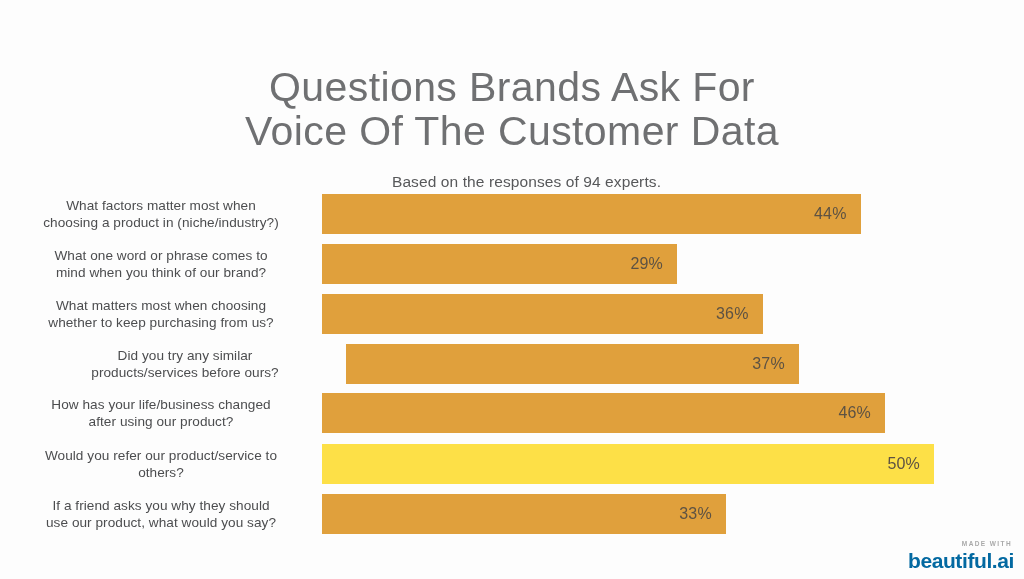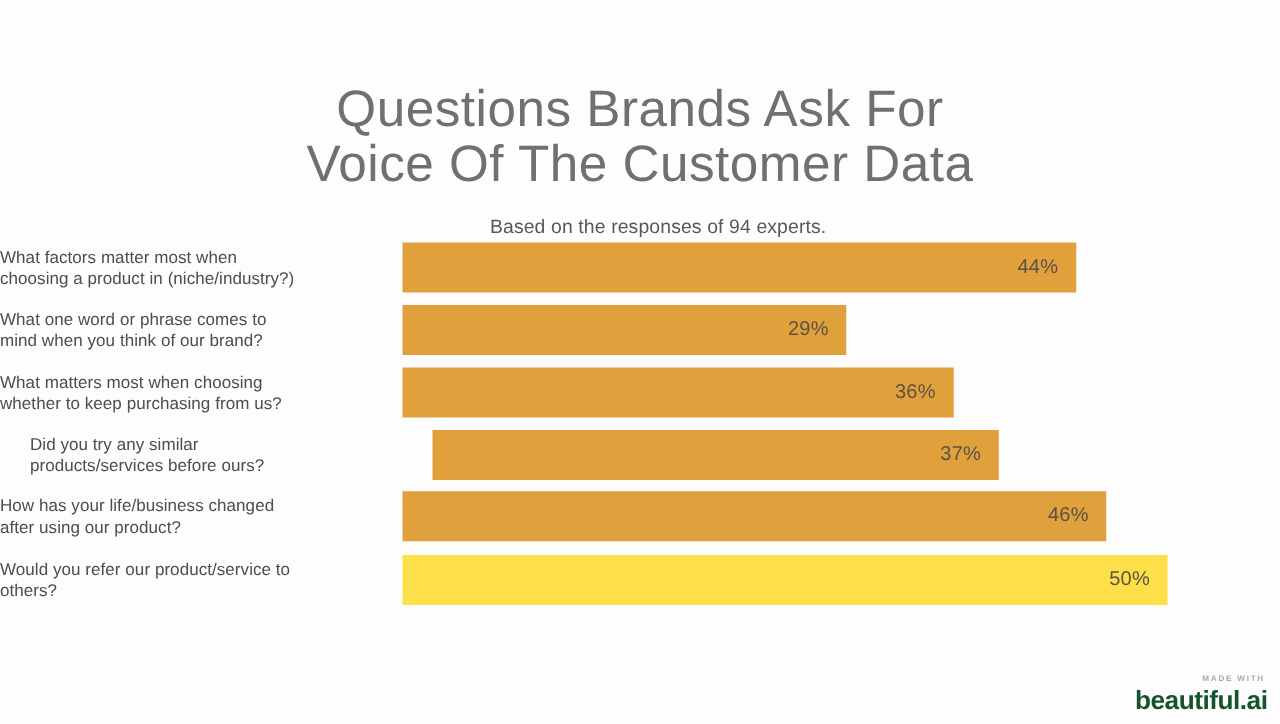--- a/index.html
+++ b/index.html
@@ -67,21 +67,21 @@
     position: absolute;
     left: 0;
     width: 1024px;
     height: 40px;
     display: flex;
     align-items: center;
   }
 
   .row-label {
     width: 322px;
-    text-align: left;
+    text-align: center;
     font-family: "Liberation Sans", sans-serif;
     font-size: 13.6px;
     line-height: 17px;
     color: #4c4d4f;
     letter-spacing: 0.05px;
     white-space: pre-line;
   }
 
   .bar-track {
     position: relative;
@@ -127,21 +127,21 @@
     color: #a9a9a9;
     margin-bottom: 3px;
     margin-right: 2px;
   }
 
   .logo-wordmark {
     font-family: "Liberation Sans", sans-serif;
     font-size: 21px;
     font-weight: 700;
     letter-spacing: -0.4px;
-    color: #14532d;
+    color: #0369a1;
   }
 </style>
 </head>
 <body>
 
 <div id="slide">
 
   <div class="title-block">
     <div class="chart-title">Questions Brands Ask For
 Voice Of The Customer Data</div>
@@ -196,20 +196,29 @@
       </div>
       <div class="bar-row" style="top: 254px;">
         <div class="row-label">Would you refer our product/service to
 others?</div>
         <div class="bar-track">
           <div class="bar" style="width: 612px; background: #fde047;">
             <span class="bar-value">50%</span>
           </div>
         </div>
       </div>
+      <div class="bar-row" style="top: 304px;">
+        <div class="row-label">If a friend asks you why they should
+use our product, what would you say?</div>
+        <div class="bar-track">
+          <div class="bar" style="width: 403.9px; background: rgb(224, 160, 60);">
+            <span class="bar-value">33%</span>
+          </div>
+        </div>
+      </div>
     </div>
 
   <div class="logo-block">
     <div class="logo-made-with">MADE WITH</div>
     <div class="logo-wordmark">beautiful.ai</div>
   </div>
 
 </div>
 
 </body></html>

